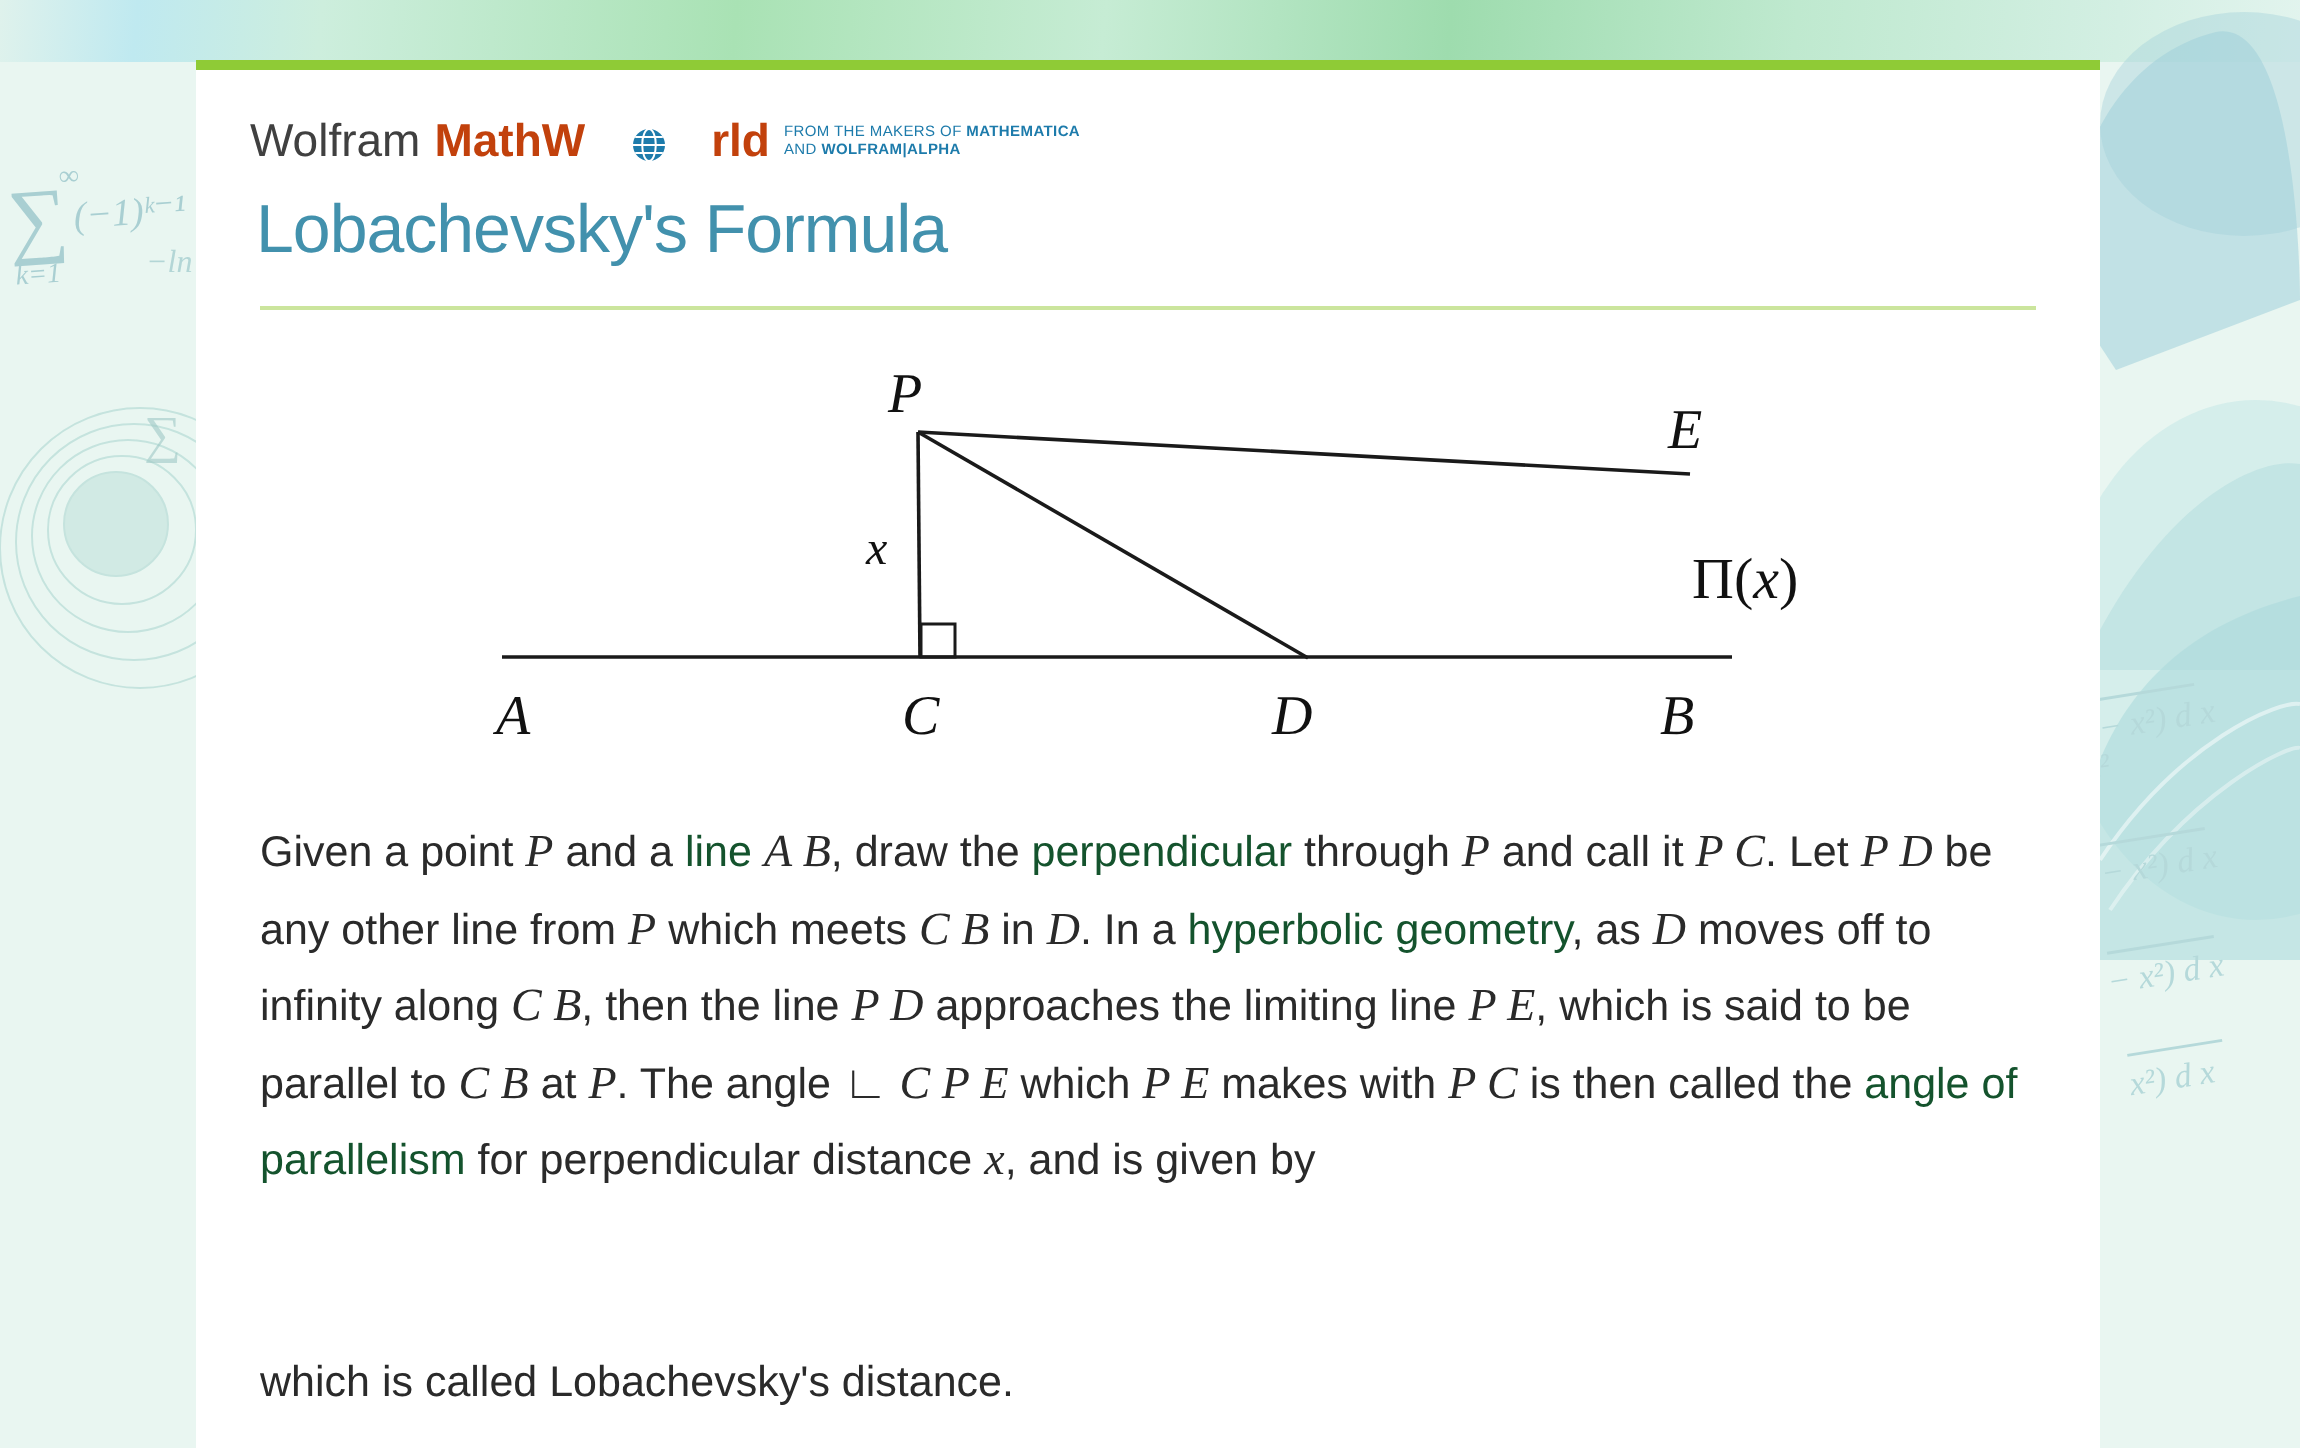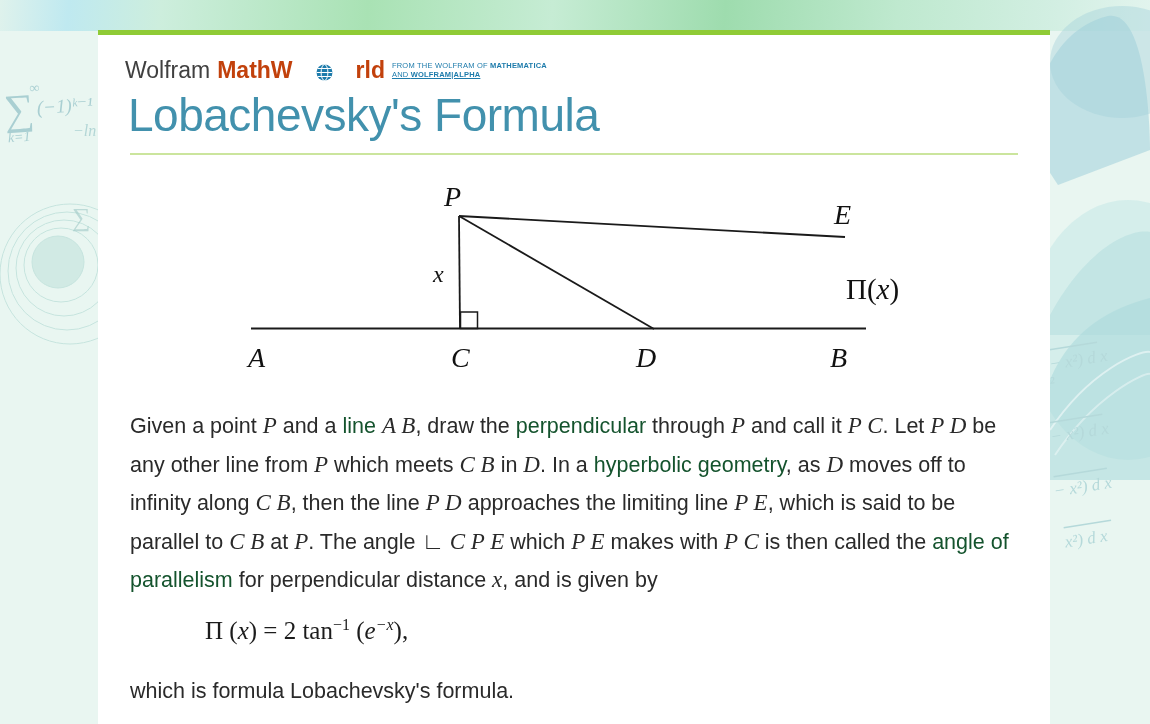--- a/index.html
+++ b/index.html
@@ -10,21 +10,21 @@
   .bg-svg{position:absolute;left:0;top:0;}
   .card{position:absolute;left:98px;top:30px;width:952px;height:694px;z-index:2;
     background:#ffffff;border-top:5px solid #8fcb36;}
   .logo-row{position:absolute;left:27px;top:22px;white-space:nowrap;text-decoration:none;display:flex;align-items:flex-start;}
   .logo-wolfram{font-size:23px;color:#404040;letter-spacing:0;}
   .logo-mathworld{font-size:23px;color:#c2410c;font-weight:600;margin-left:7px;display:inline-flex;align-items:flex-start;gap:22px;}
   .globe{margin:3px 1px 0 1px;display:inline-block;}
   .tagline{display:inline-block;margin-left:7px;margin-top:4px;color:#1d7bab;
     font-size:7.5px;line-height:9px;letter-spacing:.2px;}
   .tagline b{font-weight:700;text-align:right;}
-  .title{position:absolute;left:30px;top:54px;margin:0;font-size:46px;line-height:52px;
+  .title{position:absolute;left:30px;top:54px;margin:0;font-size:34px;line-height:52px;
     font-weight:500;color:#4291ad;letter-spacing:-.5px;}
   .rule{position:absolute;left:32px;top:118px;width:888px;height:2px;background:#cbe59d;}
   .diagram{position:absolute;left:0;top:140px;pointer-events:none;}
   .para{position:absolute;left:32px;top:372px;width:882px;margin:0;
     font-size:21.5px;line-height:38.5px;color:#2a2a2a;}
   .seg-plain{font-family:Liberation Sans, sans-serif;}
   .seg-math{font-family:"Liberation Serif","DejaVu Serif",serif;font-style:italic;font-size:23px;}
   .seg-link{color:#14532d;text-decoration:none;cursor:pointer;}
   .formula{position:absolute;left:107px;top:582px;font-family:"Liberation Serif","DejaVu Serif",serif;
     font-size:25px;color:#1c1c1c;white-space:nowrap;}
@@ -92,22 +92,22 @@
         <span class="globe"><svg width="17" height="17" viewBox="0 0 17 17">
             <circle cx="8.5" cy="8.5" r="8" fill="#1d7bab"></circle>
             <ellipse cx="8.5" cy="8.5" rx="3.4" ry="8" fill="none" stroke="#ffffff" stroke-width="1"></ellipse>
             <line x1="0.5" y1="8.5" x2="16.5" y2="8.5" stroke="#ffffff" stroke-width="1"></line>
             <line x1="1.6" y1="4.5" x2="15.4" y2="4.5" stroke="#ffffff" stroke-width="1"></line>
             <line x1="1.6" y1="12.5" x2="15.4" y2="12.5" stroke="#ffffff" stroke-width="1"></line>
           </svg></span>
         <span>rld</span>
     </span>
     <span class="tagline">
-      <span style="display:block;"><span>FROM THE WOLFRAM OF </span><b>MATHEMATICA</b></span>
-      <span style="display:block;text-decoration:underline;"><span>AND </span><b>WOLFRAM|ALPHA</b></span>
+      <span style="display:block;"><span>FROM THE MAKERS OF </span><b>MATHEMATICA</b></span>
+      <span style="display:block;"><span>AND </span><b>WOLFRAM|ALPHA</b></span>
     </span>
   </a>
 
   <h1 class="title">Lobachevsky's Formula</h1>
   <div class="rule"></div>
 
   <svg class="diagram" width="952" height="232" viewBox="0 0 952 232">
     <g stroke="#1a1a1a" stroke-width="1.8" fill="none">
       <line x1="153" y1="153.5" x2="768" y2="153.5"></line>
       <line x1="362" y1="154" x2="361" y2="41"></line>
@@ -122,17 +122,16 @@
       <text x="748" y="124" font-size="29"><tspan font-style="normal">Π(</tspan><tspan>x</tspan><tspan font-style="normal">)</tspan></text>
       <text x="150" y="192">A</text>
       <text x="353" y="192">C</text>
       <text x="538" y="192">D</text>
       <text x="732" y="192">B</text>
     </g>
   </svg>
 
   <p class="para" id="paragraph"><span class="seg-plain">Given a point </span><span class="seg-math">P</span><span class="seg-plain"> and a </span><a class="seg-link" href="#">line</a><span class="seg-plain"> </span><span class="seg-math">A B</span><span class="seg-plain">, draw the </span><a class="seg-link" href="#">perpendicular</a><span class="seg-plain"> through </span><span class="seg-math">P</span><span class="seg-plain"> and call it </span><span class="seg-math">P C</span><span class="seg-plain">. Let </span><span class="seg-math">P D</span><span class="seg-plain"> be any other line from </span><span class="seg-math">P</span><span class="seg-plain"> which meets </span><span class="seg-math">C B</span><span class="seg-plain"> in </span><span class="seg-math">D</span><span class="seg-plain">. In a </span><a class="seg-link" href="#">hyperbolic geometry</a><span class="seg-plain">, as </span><span class="seg-math">D</span><span class="seg-plain"> moves off to infinity along </span><span class="seg-math">C B</span><span class="seg-plain">, then the line </span><span class="seg-math">P D</span><span class="seg-plain"> approaches the limiting line </span><span class="seg-math">P E</span><span class="seg-plain">, which is said to be parallel to </span><span class="seg-math">C B</span><span class="seg-plain"> at </span><span class="seg-math">P</span><span class="seg-plain">. The angle </span><span class="seg-math">∟ C P E</span><span class="seg-plain"> which </span><span class="seg-math">P E</span><span class="seg-plain"> makes with </span><span class="seg-math">P C</span><span class="seg-plain"> is then called the </span><a class="seg-link" href="#">angle of parallelism</a><span class="seg-plain"> for perpendicular distance </span><span class="seg-math">x</span><span class="seg-plain">, and is given by</span></p>
 
-  <div class="formula" id="formula"><span class="seg-rm">Π (</span><span class="seg-it">x</span><span class="seg-rm">) = 2 tan</span><span class="seg-sup">−1</span><span class="seg-rm"> (</span><span class="seg-it">e</span><span class="seg-supit">−x</span><span class="seg-rm">),</span></div>
 
-  <p class="closing">which is formula Lobachevsky's formula.</p>
+  <p class="closing">which is called Lobachevsky's distance.</p>
 
 </div>
 
 </body></html>

